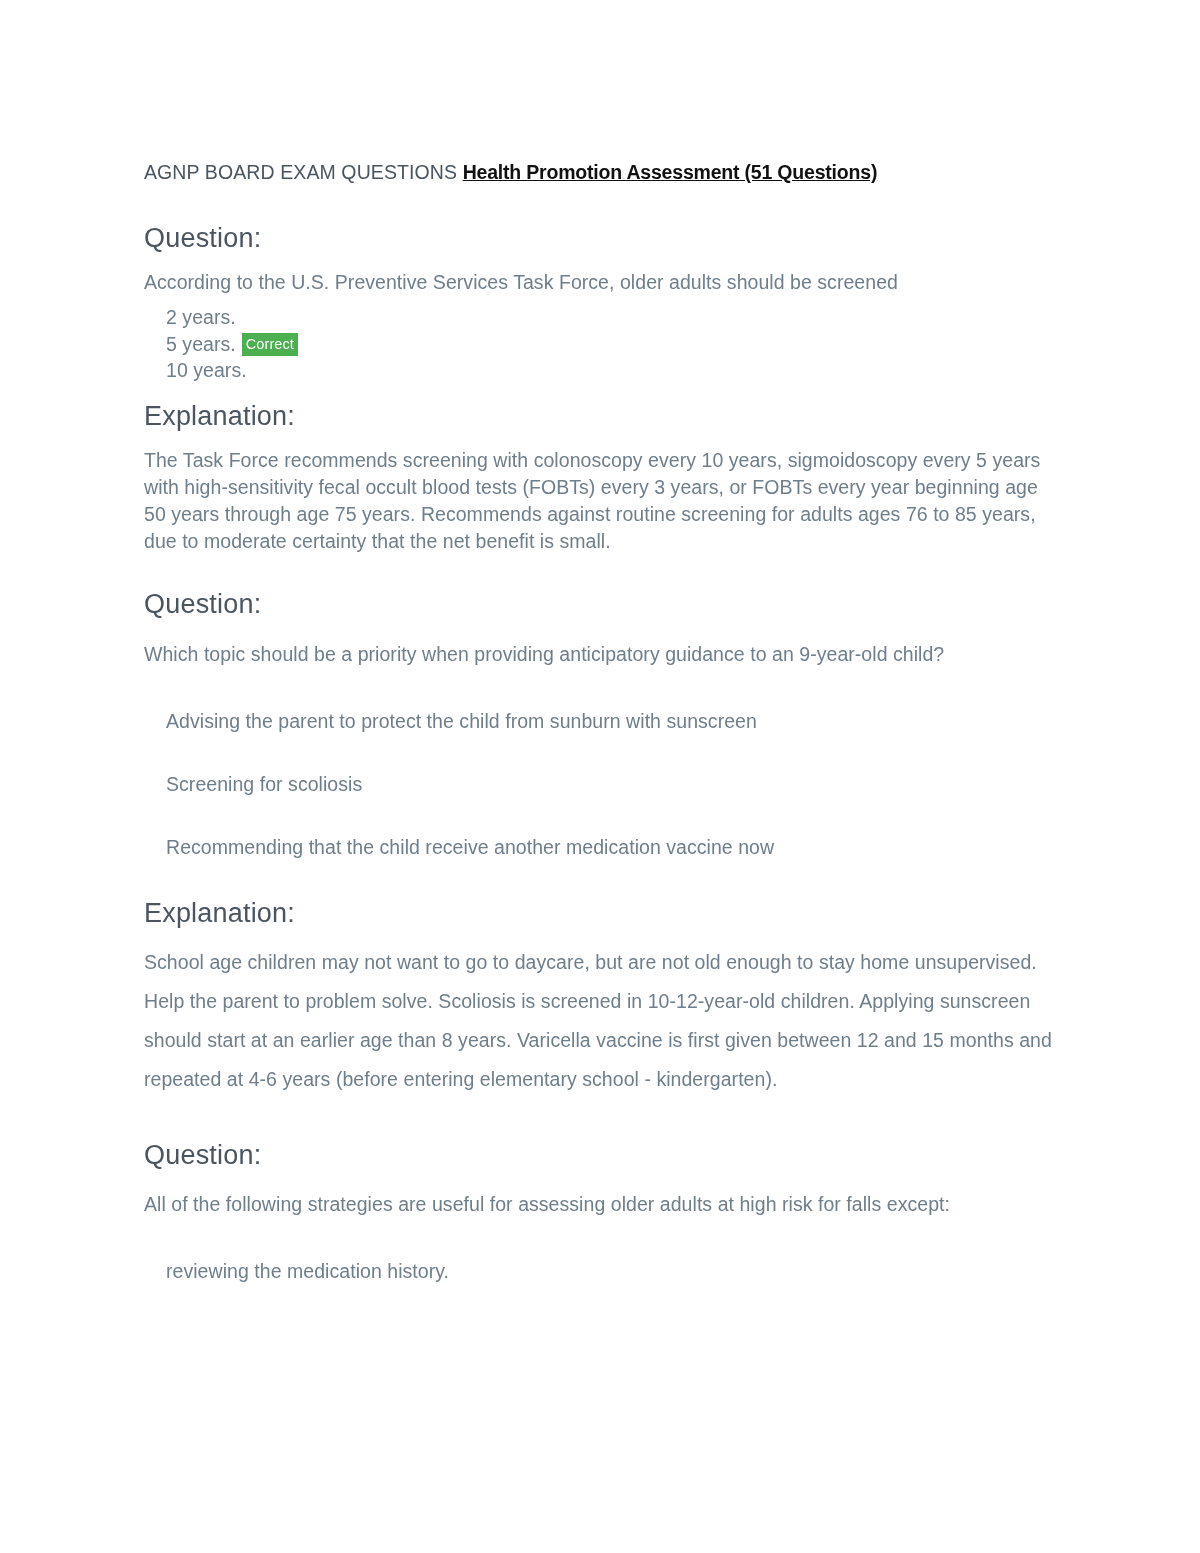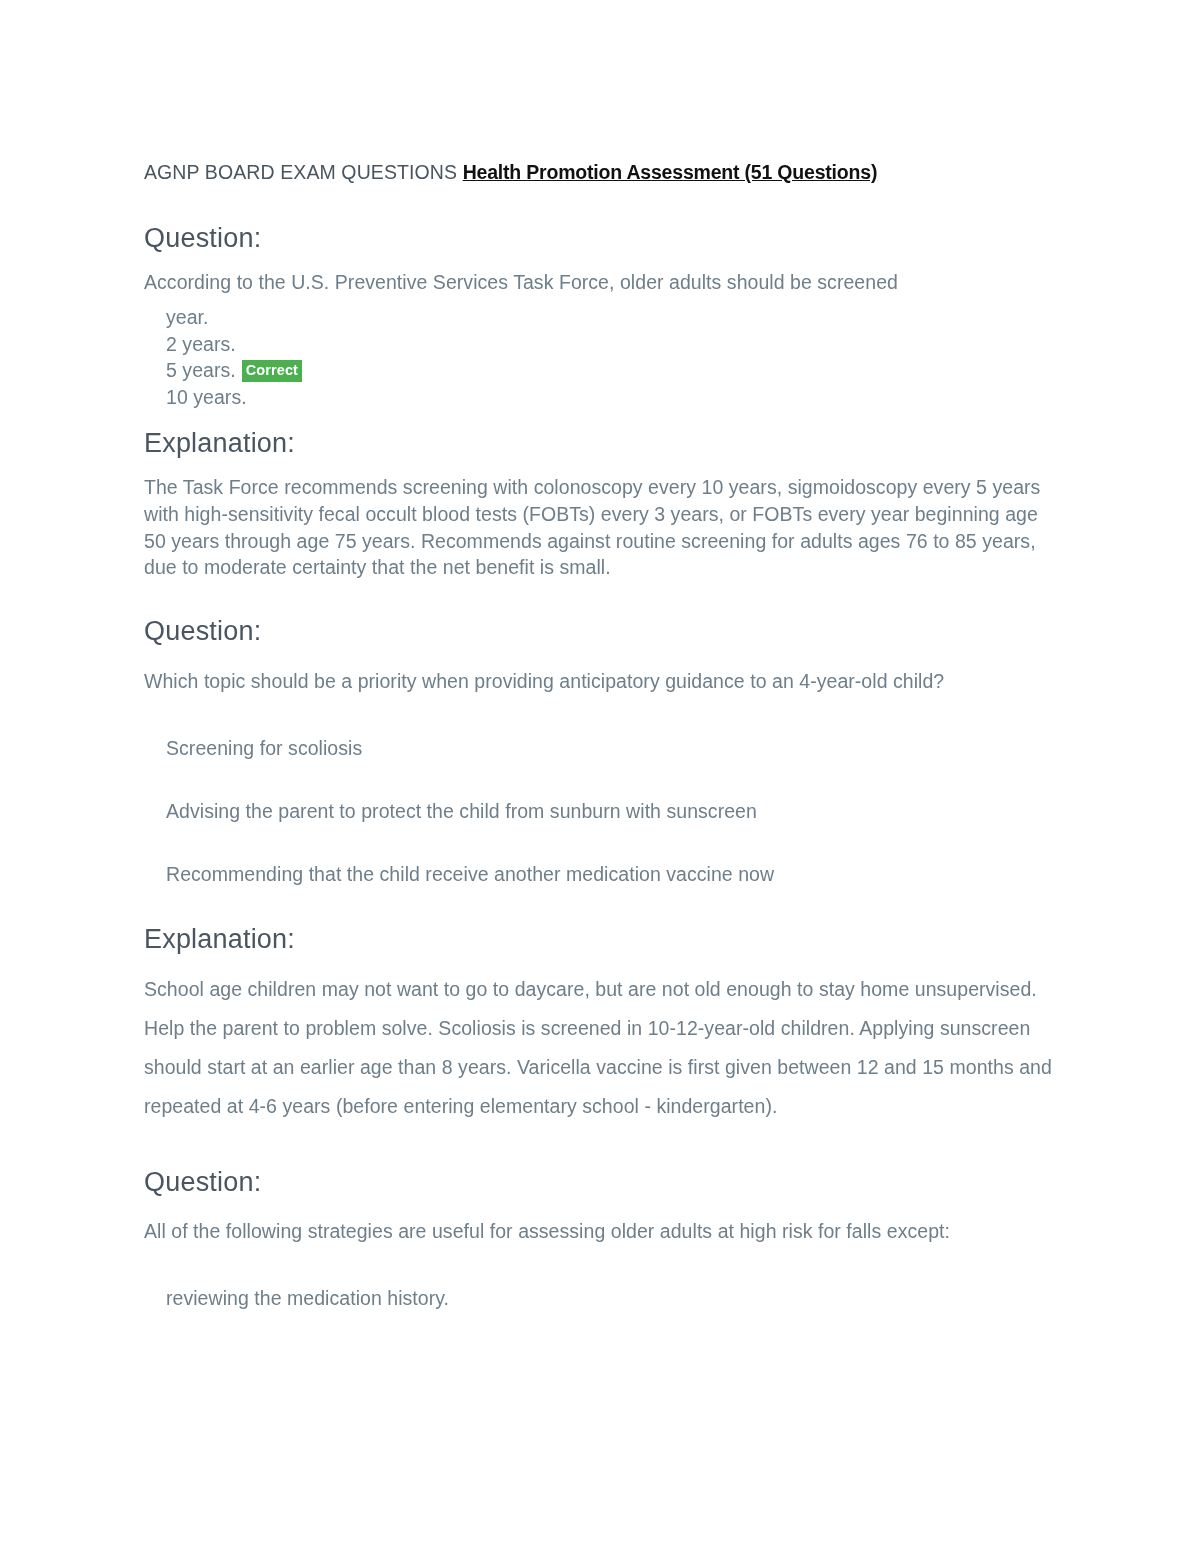--- a/index.html
+++ b/index.html
@@ -74,21 +74,21 @@
   }
   .option.spaced {
     line-height: 1.38;
     margin-bottom: 36px;
   }
   .badge-correct {
     display: inline-block;
     background: #4caf50;
     color: #ffffff;
     font-size: 14.5px;
-    font-weight: 700;
+    font-weight: 400;
     line-height: 1;
     padding: 3.5px 4px 4.5px 4px;
     margin-left: 6px;
     vertical-align: 2px;
     letter-spacing: 0.1px;
     font-stretch: condensed;
   }
   .gap-sm { height: 16px; }
   .gap-md { height: 26px; }
   .gap-lg { height: 40px; }
@@ -98,40 +98,39 @@
 <body>
 
 <div class="page">
 
   <div class="doc-title"><span class="title-plain">AGNP BOARD EXAM QUESTIONS </span><span class="title-bold">Health Promotion Assessment (51 Questions)</span></div>
 
   <section>
     <h2 class="section-head">Question:</h2>
     <p class="body-text"><span>According to the U.S. Preventive Services Task Force, older adults should be screened</span><br></p>
     <ul class="option-list">
-      <li class="option"><span>year.</span></li>
       <li class="option"><span>2 years.</span></li>
       <li class="option"><span>5 years.</span><span class="badge-correct">Correct</span></li>
       <li class="option"><span>10 years.</span></li>
     </ul>
 
     <div class="gap-sm"></div>
     <h2 class="section-head">Explanation:</h2>
     <p class="body-text">The Task Force recommends screening with colonoscopy every 10 years, sigmoidoscopy every 5 years with high-sensitivity fecal occult blood tests (FOBTs) every 3 years, or FOBTs every year beginning age 50 years through age 75 years. Recommends against routine screening for adults ages 76 to 85 years, due to moderate certainty that the net benefit is small.</p>
   </section>
 
   <div class="gap-md"></div>
 
   <section>
     <h2 class="section-head">Question:</h2>
-    <p class="body-text loose">Which topic should be a priority when providing anticipatory guidance to an 4-year-old child?</p>
+    <p class="body-text loose">Which topic should be a priority when providing anticipatory guidance to an 9-year-old child?</p>
 
     <ul class="option-list block-q2-options">
+      <li class="option spaced"><span>Advising the parent to protect the child from sunburn with sunscreen</span></li>
       <li class="option spaced"><span>Screening for scoliosis</span></li>
-      <li class="option spaced"><span>Advising the parent to protect the child from sunburn with sunscreen</span></li>
       <li class="option spaced"><span>Recommending that the child receive another medication vaccine now</span></li>
     </ul>
 
     <h2 class="section-head">Explanation:</h2>
     <p class="body-text loose">School age children may not want to go to daycare, but are not old enough to stay home unsupervised. Help the parent to problem solve. Scoliosis is screened in 10-12-year-old children. Applying sunscreen should start at an earlier age than 8 years. Varicella vaccine is first given between 12 and 15 months and repeated at 4-6 years (before entering elementary school - kindergarten).</p>
   </section>
 
   <div class="gap-lg"></div>
 
   <section>

